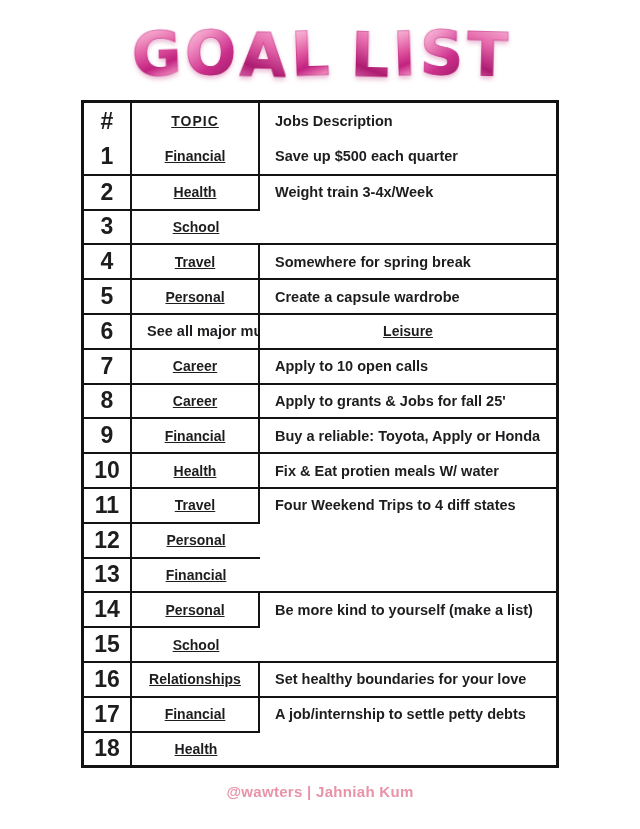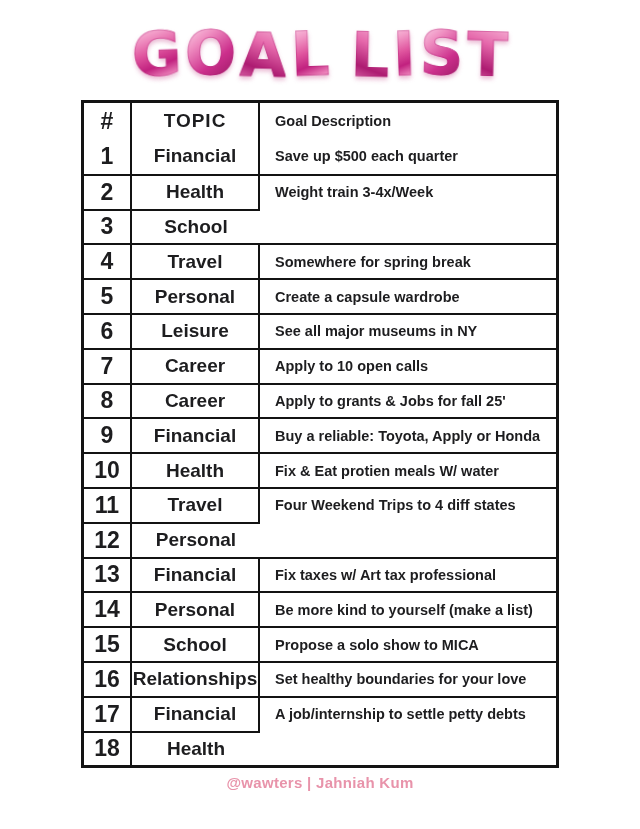--- a/index.html
+++ b/index.html
@@ -63,32 +63,32 @@
     white-space: nowrap;
   }
   .cell:not(:last-child) { border-right: 2px solid #131313; }
   .row:not(:first-child) .cell { border-top: 2px solid #131313; }
 
   .header .num   { font-size: 23px; font-weight: bold; }
   .header .topic { font-size: 19px; font-weight: normal; letter-spacing: 1px; }
   .header .desc  { font-size: 23px; font-weight: normal; justify-content: center; padding-left: 0; }
 
   .cell.num   { font-size: 23px; font-weight: bold; }
-  .cell.topic { font-size: 19px; font-weight: bold; }
+  .cell.topic { font-size: 14px; font-weight: bold; text-decoration: underline; }
   .cell.desc  {
     font-size: 14.5px;
     font-weight: bold;
     justify-content: flex-start;
     padding-left: 15px;
     padding-right: 4px;
   }
 
   
   .footer {
-    margin-top: 6px;
+    margin-top: 15px;
     text-align: center;
     font-size: 15px;
     font-weight: bold;
     letter-spacing: 0.3px;
   }
 </style>
 </head>
 <body>
 
 <div class="page">
@@ -102,21 +102,21 @@
       <span class="letter">L</span>
       <span class="letter">I</span>
       <span class="letter">S</span>
       <span class="letter">T</span>
     </div>
 
   <div class="goal-table">
     <div class="row header">
       <div class="cell num">#</div>
       <div class="cell topic">TOPIC</div>
-      <div class="cell desc">Goal Description</div>
+      <div class="cell desc">Jobs Description</div>
     </div>
     <div>
         <div class="row">
           <div class="cell num">1</div>
           <div class="cell topic">Financial</div>
           <div class="cell desc">Save up $500 each quarter</div>
         </div>
         <div class="row">
           <div class="cell num">2</div>
           <div class="cell topic">Health</div>
@@ -131,22 +131,22 @@
           <div class="cell topic">Travel</div>
           <div class="cell desc">Somewhere for spring break</div>
         </div>
         <div class="row">
           <div class="cell num">5</div>
           <div class="cell topic">Personal</div>
           <div class="cell desc">Create a capsule wardrobe</div>
         </div>
         <div class="row">
           <div class="cell num">6</div>
+          <div class="cell desc">See all major museums in NY</div>
           <div class="cell topic">Leisure</div>
-          <div class="cell desc">See all major museums in NY</div>
         </div>
         <div class="row">
           <div class="cell num">7</div>
           <div class="cell topic">Career</div>
           <div class="cell desc">Apply to 10 open calls</div>
         </div>
         <div class="row">
           <div class="cell num">8</div>
           <div class="cell topic">Career</div>
           <div class="cell desc">Apply to grants &amp; Jobs for fall 25'</div>
@@ -166,31 +166,29 @@
           <div class="cell topic">Travel</div>
           <div class="cell desc">Four Weekend Trips to 4 diff states</div>
         </div>
         <div class="row">
           <div class="cell num">12</div>
           <div class="cell topic">Personal</div>
         </div>
         <div class="row">
           <div class="cell num">13</div>
           <div class="cell topic">Financial</div>
-          <div class="cell desc">Fix taxes w/ Art tax professional</div>
         </div>
         <div class="row">
           <div class="cell num">14</div>
           <div class="cell topic">Personal</div>
           <div class="cell desc">Be more kind to yourself (make a list)</div>
         </div>
         <div class="row">
           <div class="cell num">15</div>
           <div class="cell topic">School</div>
-          <div class="cell desc">Propose a solo show to MICA</div>
         </div>
         <div class="row">
           <div class="cell num">16</div>
           <div class="cell topic">Relationships</div>
           <div class="cell desc">Set healthy boundaries for your love</div>
         </div>
         <div class="row">
           <div class="cell num">17</div>
           <div class="cell topic">Financial</div>
           <div class="cell desc">A job/internship to settle petty debts</div>

